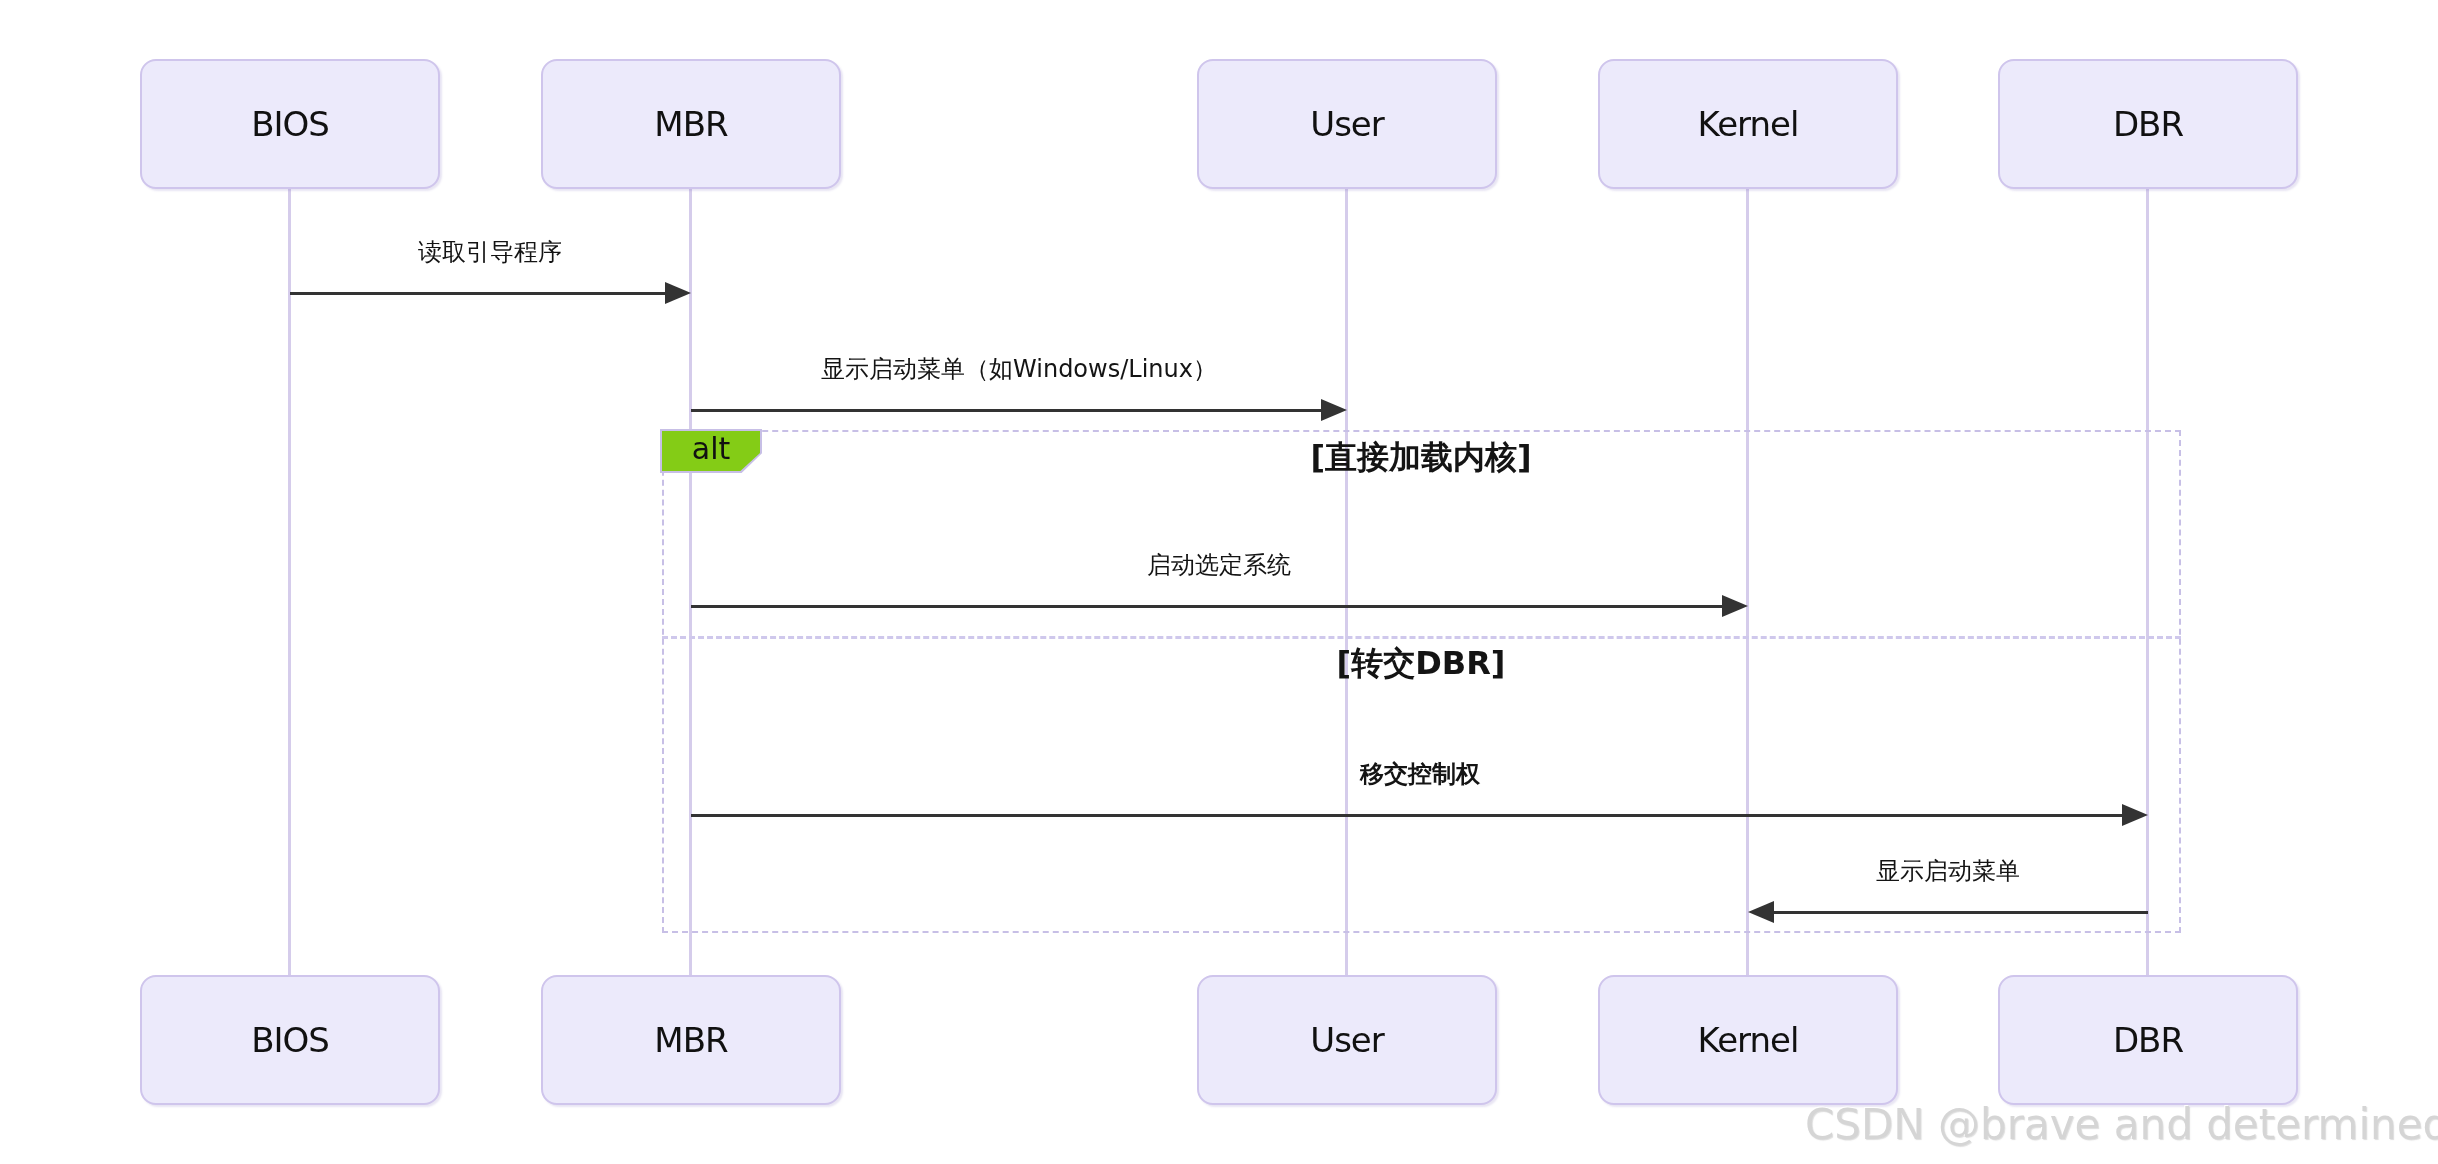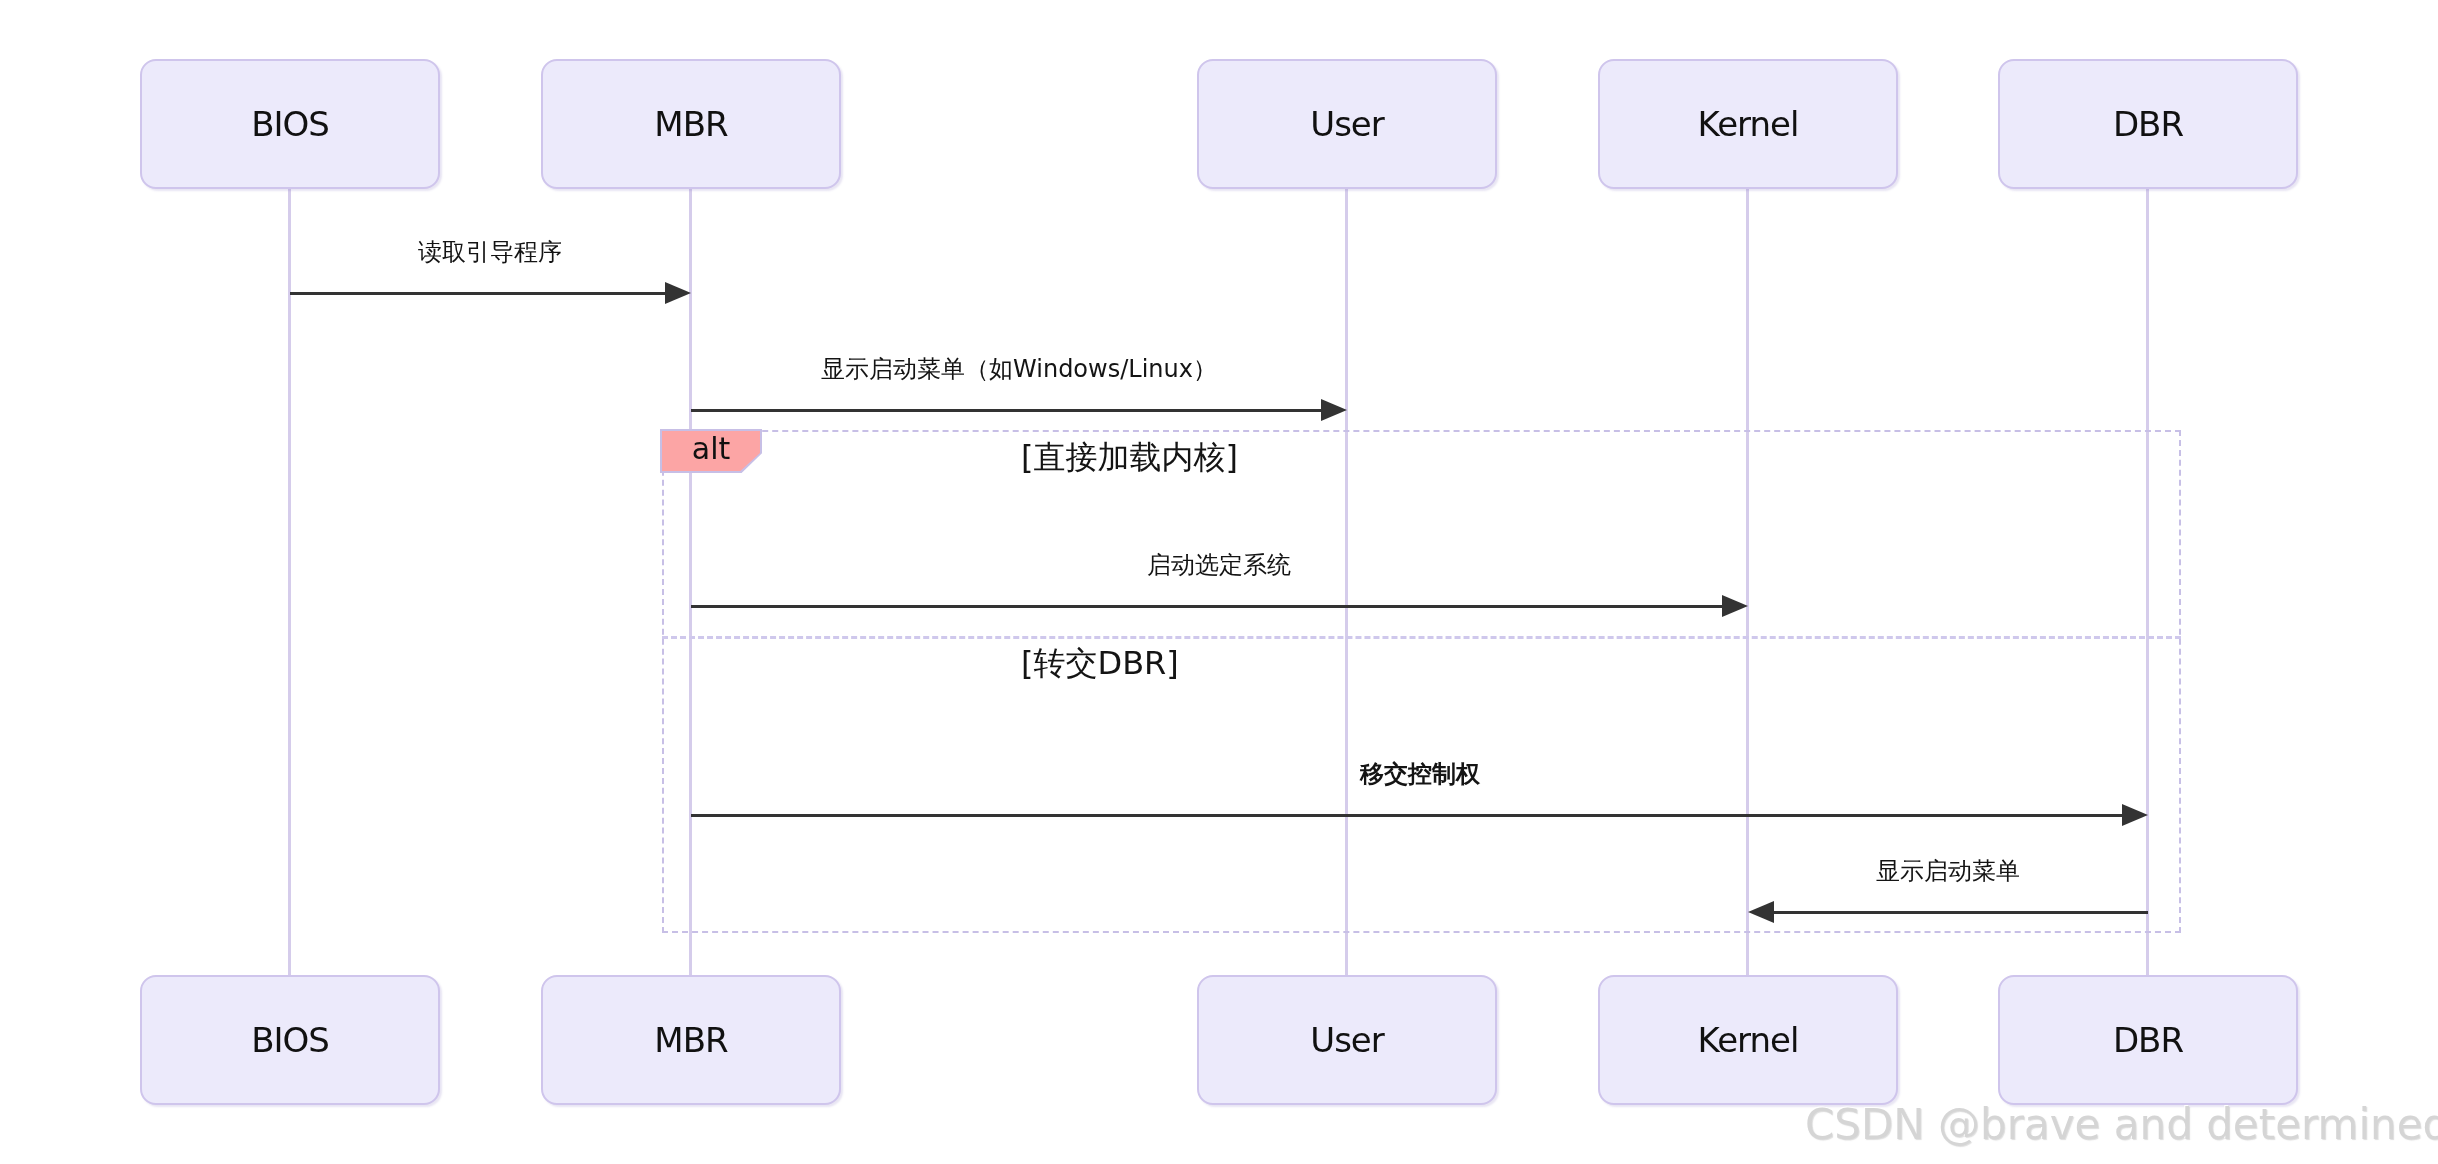--- a/index.html
+++ b/index.html
@@ -36,28 +36,28 @@
   
   .alt-box{
     position:absolute;border:2px dashed #c7bfe6;box-sizing:border-box;
   }
   .alt-divider{position:absolute;height:0;border-top:3px dashed #cfc8ec;}
   .alt-label-outer{
     position:absolute;background:#c7bfe6;
     clip-path:polygon(0 0,100% 0,100% 55%,80% 100%,0 100%);
   }
   .alt-label-inner{
-    position:absolute;left:2px;top:2px;right:2px;bottom:2px;background:#fca5a5;
+    position:absolute;left:2px;top:2px;right:2px;bottom:2px;background:#84cc16;
     clip-path:polygon(0 0,100% 0,100% 55%,80% 100%,0 100%);
     display:flex;align-items:center;justify-content:center;
     font-size:30px;color:#111;padding-bottom:6px;box-sizing:border-box;
   }
   .cond-label{
-    position:absolute;width:800px;text-align:left;
-    font-size:32px;line-height:44px;font-weight:normal;color:#141414;white-space:nowrap;
+    position:absolute;width:800px;text-align:center;
+    font-size:32px;line-height:44px;font-weight:bold;color:#141414;white-space:nowrap;
   }
   
   .watermark{
     position:absolute;font-size:42px;color:#d5d5d5;white-space:nowrap;
     text-shadow:-1px -1px 0 #ffffff,1px 1px 1px rgba(160,160,160,0.35);
   }
 </style>
 </head>
 <body>
 

